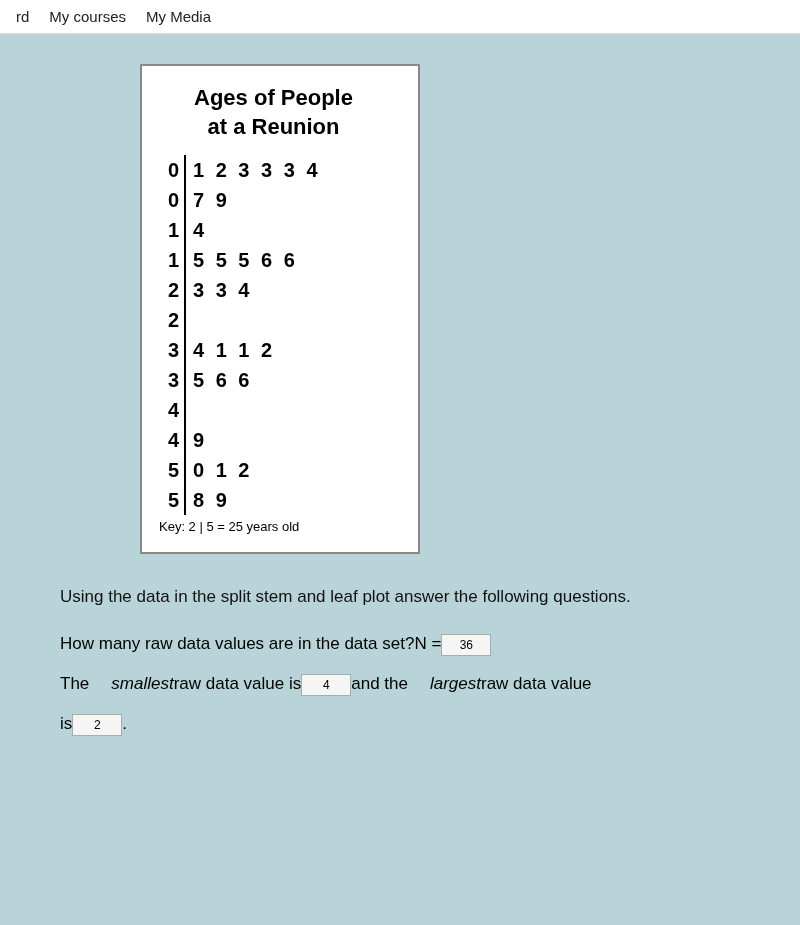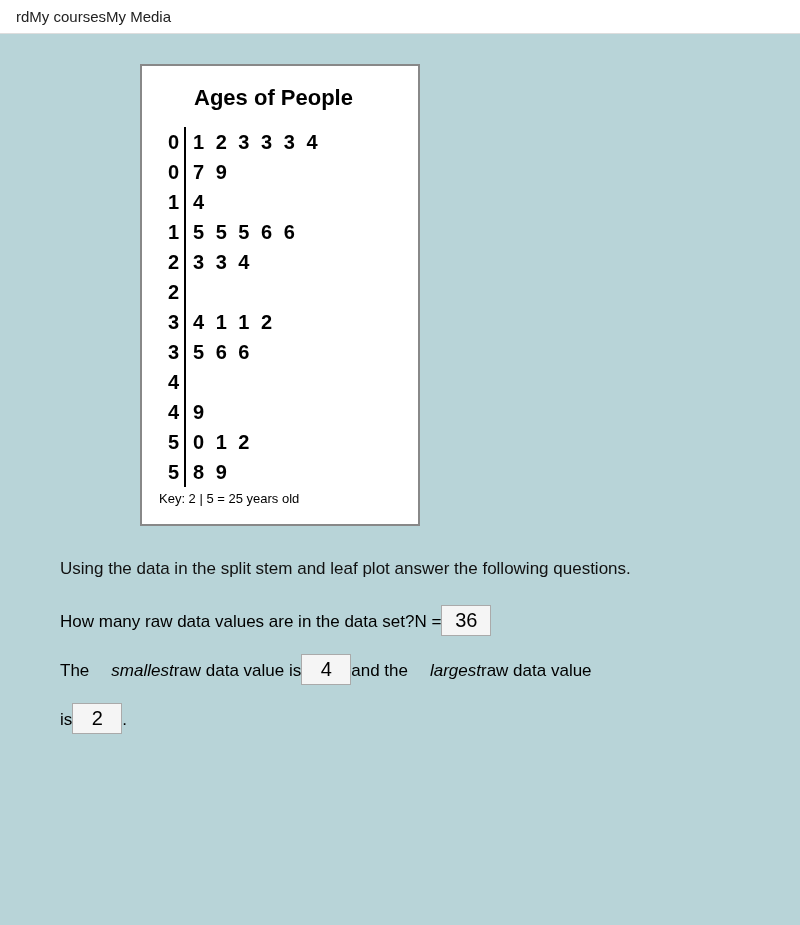--- a/index.html
+++ b/index.html
@@ -9,20 +9,21 @@
       background-color: #b8d4d8;
       width: 800px;
       min-height: 925px;
       position: relative;
     }
 
     .nav-bar {
       background-color: #ffffff;
       padding: 8px 16px;
       display: flex;
+      gap: 20px;
       align-items: center;
       border-bottom: 1px solid #ddd;
     }
 
     .nav-item {
       font-size: 15px;
       color: #222;
       cursor: pointer;
     }
 
@@ -91,21 +92,21 @@
       font-size: 17px;
       display: flex;
       align-items: baseline;
       flex-wrap: wrap;
     }
 
     .answer-box {
       border: 1px solid #aaa;
       background: #f5f5f5;
       padding: 3px 10px;
-      font-size: 20px;
+      font-size: 12px;
       min-width: 50px;
       text-align: center;
       display: inline-block;
     }
 
     .italic {
       font-style: italic;
       margin-left: 22px;
     }
   </style>
@@ -116,20 +117,21 @@
   <span class="nav-item">rd</span>
   <span class="nav-item">My courses</span>
   <span class="nav-item">My Media</span>
 </div>
 
 <div class="main-content">
 
   <div class="stem-leaf-container">
     <div class="stem-leaf-title">
       <span>Ages of People</span><br>
+      <span>at a Reunion</span>
     </div>
 
     <div class="stem-rows-wrapper" id="stem-rows">
     <div class="stem-row">
           <span class="stem-num">0</span>
           <span style="border-left: 2px solid rgb(0, 0, 0); margin: 0px 5px; display: inline-block; width: 0px; padding-left: 2px;">&nbsp;</span>
           <span class="leaf-nums">1 2 3 3 3 4</span>
         </div>
         <div class="stem-row">
           <span class="stem-num">0</span>

